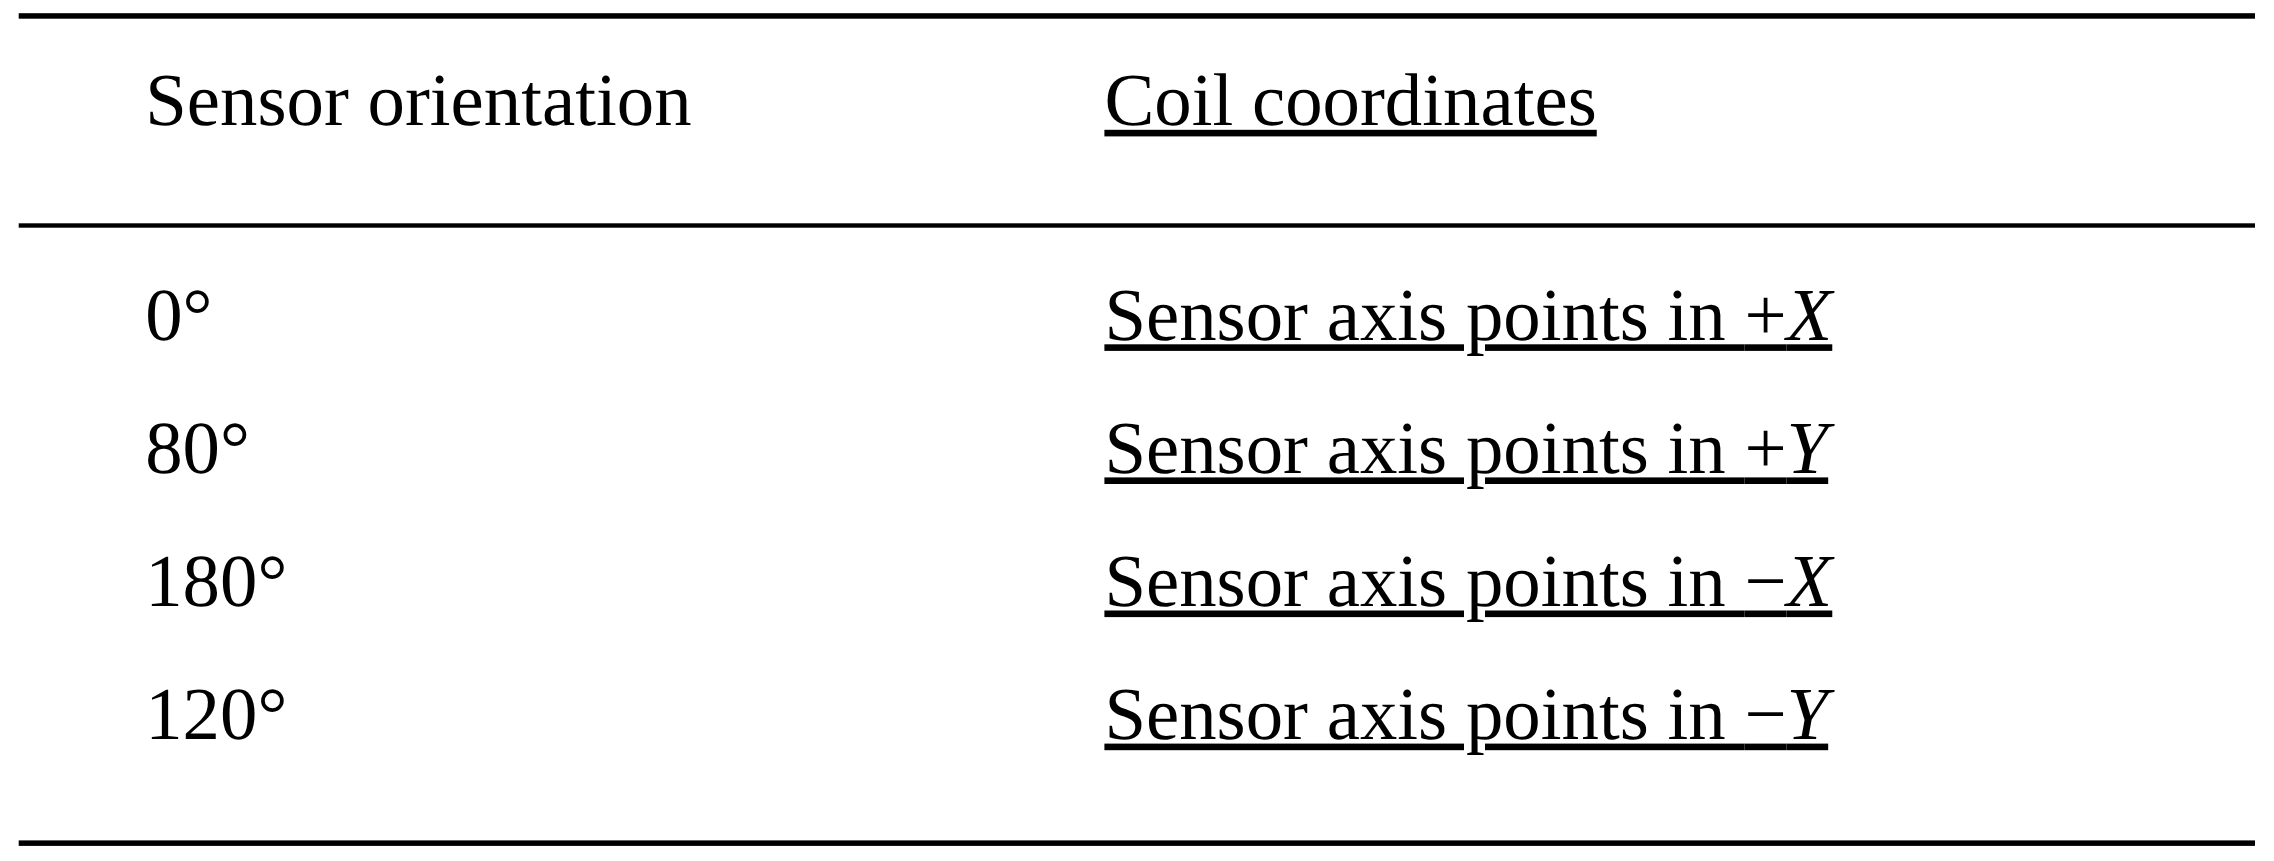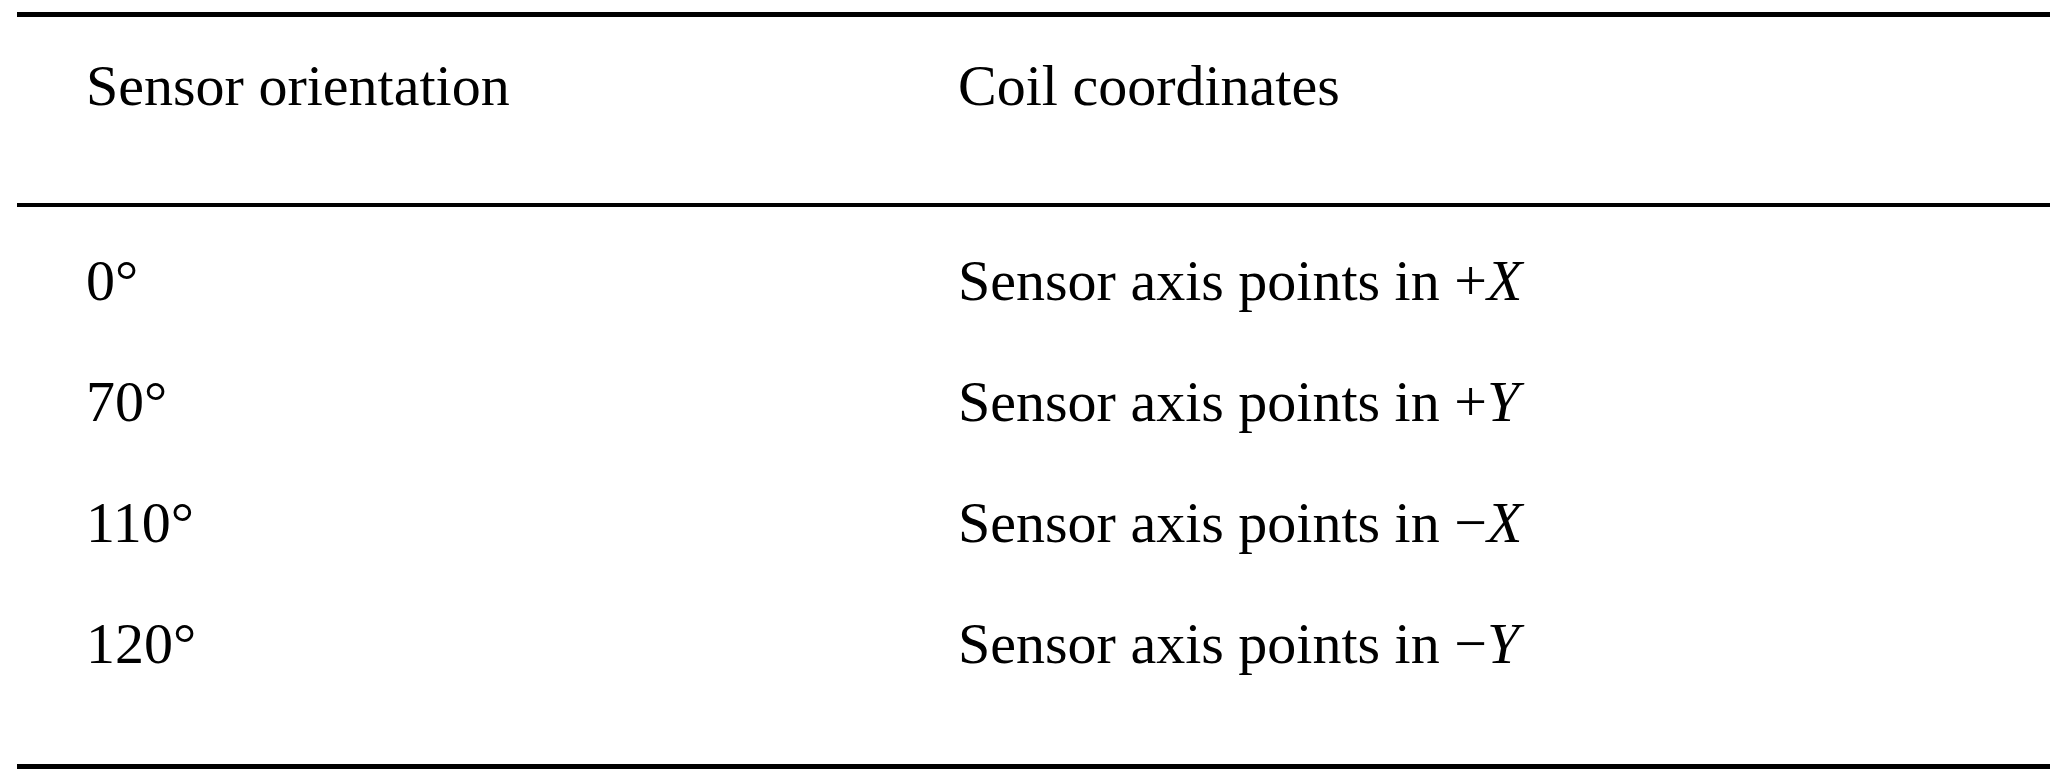--- a/index.html
+++ b/index.html
@@ -2,23 +2,23 @@
 <html><head>
 <meta charset="utf-8">
 <style>
   html, body { margin: 0; padding: 0; background: #ffffff; }
   body { width: 2067px; height: 783px; position: relative; overflow: hidden;
          font-family: "Liberation Serif", "DejaVu Serif", serif; color: #000; }
   .rule { position: absolute; left: 17px; width: 2033px; background: #000; }
   .rule-top { top: 12px; height: 5px; }
   .rule-mid { top: 203px; height: 4px; }
   .rule-bot { top: 764px; height: 5px; }
-  .cell { position: absolute; font-size: 58px; line-height: 1; white-space: nowrap; }
+  .cell { position: absolute; font-size: 68px; line-height: 1; white-space: nowrap; margin-left: 46px; }
   .c1 { left: 86px; }
-  .c2 { left: 958px; }
+  .c2 { left: 958px; text-decoration: underline; }
   .hdr { top: 57px; }
   .r0 { top: 252px; }
   .r1 { top: 373px; }
   .r2 { top: 494px; }
   .r3 { top: 615px; }
   .sym { font-style: italic; }
 </style>
 </head>
 <body>
 
@@ -29,26 +29,26 @@
   <div class="cell c2 hdr">Coil coordinates</div>
 
   <div class="rule rule-mid"></div>
 
   <div>
     <div class="cell c1 r0">0°</div>
     <div class="cell c2 r0"><span>Sensor axis points in </span><span>+</span><span class="sym">X</span></div>
   </div>
 
   <div>
-    <div class="cell c1 r1">70°</div>
+    <div class="cell c1 r1">80°</div>
     <div class="cell c2 r1"><span>Sensor axis points in </span><span>+</span><span class="sym">Y</span></div>
   </div>
 
   <div>
-    <div class="cell c1 r2">110°</div>
+    <div class="cell c1 r2">180°</div>
     <div class="cell c2 r2"><span>Sensor axis points in </span><span>−</span><span class="sym">X</span></div>
   </div>
 
   <div>
     <div class="cell c1 r3">120°</div>
     <div class="cell c2 r3"><span>Sensor axis points in </span><span>−</span><span class="sym">Y</span></div>
   </div>
 
   <div class="rule rule-bot"></div>
 </div>

